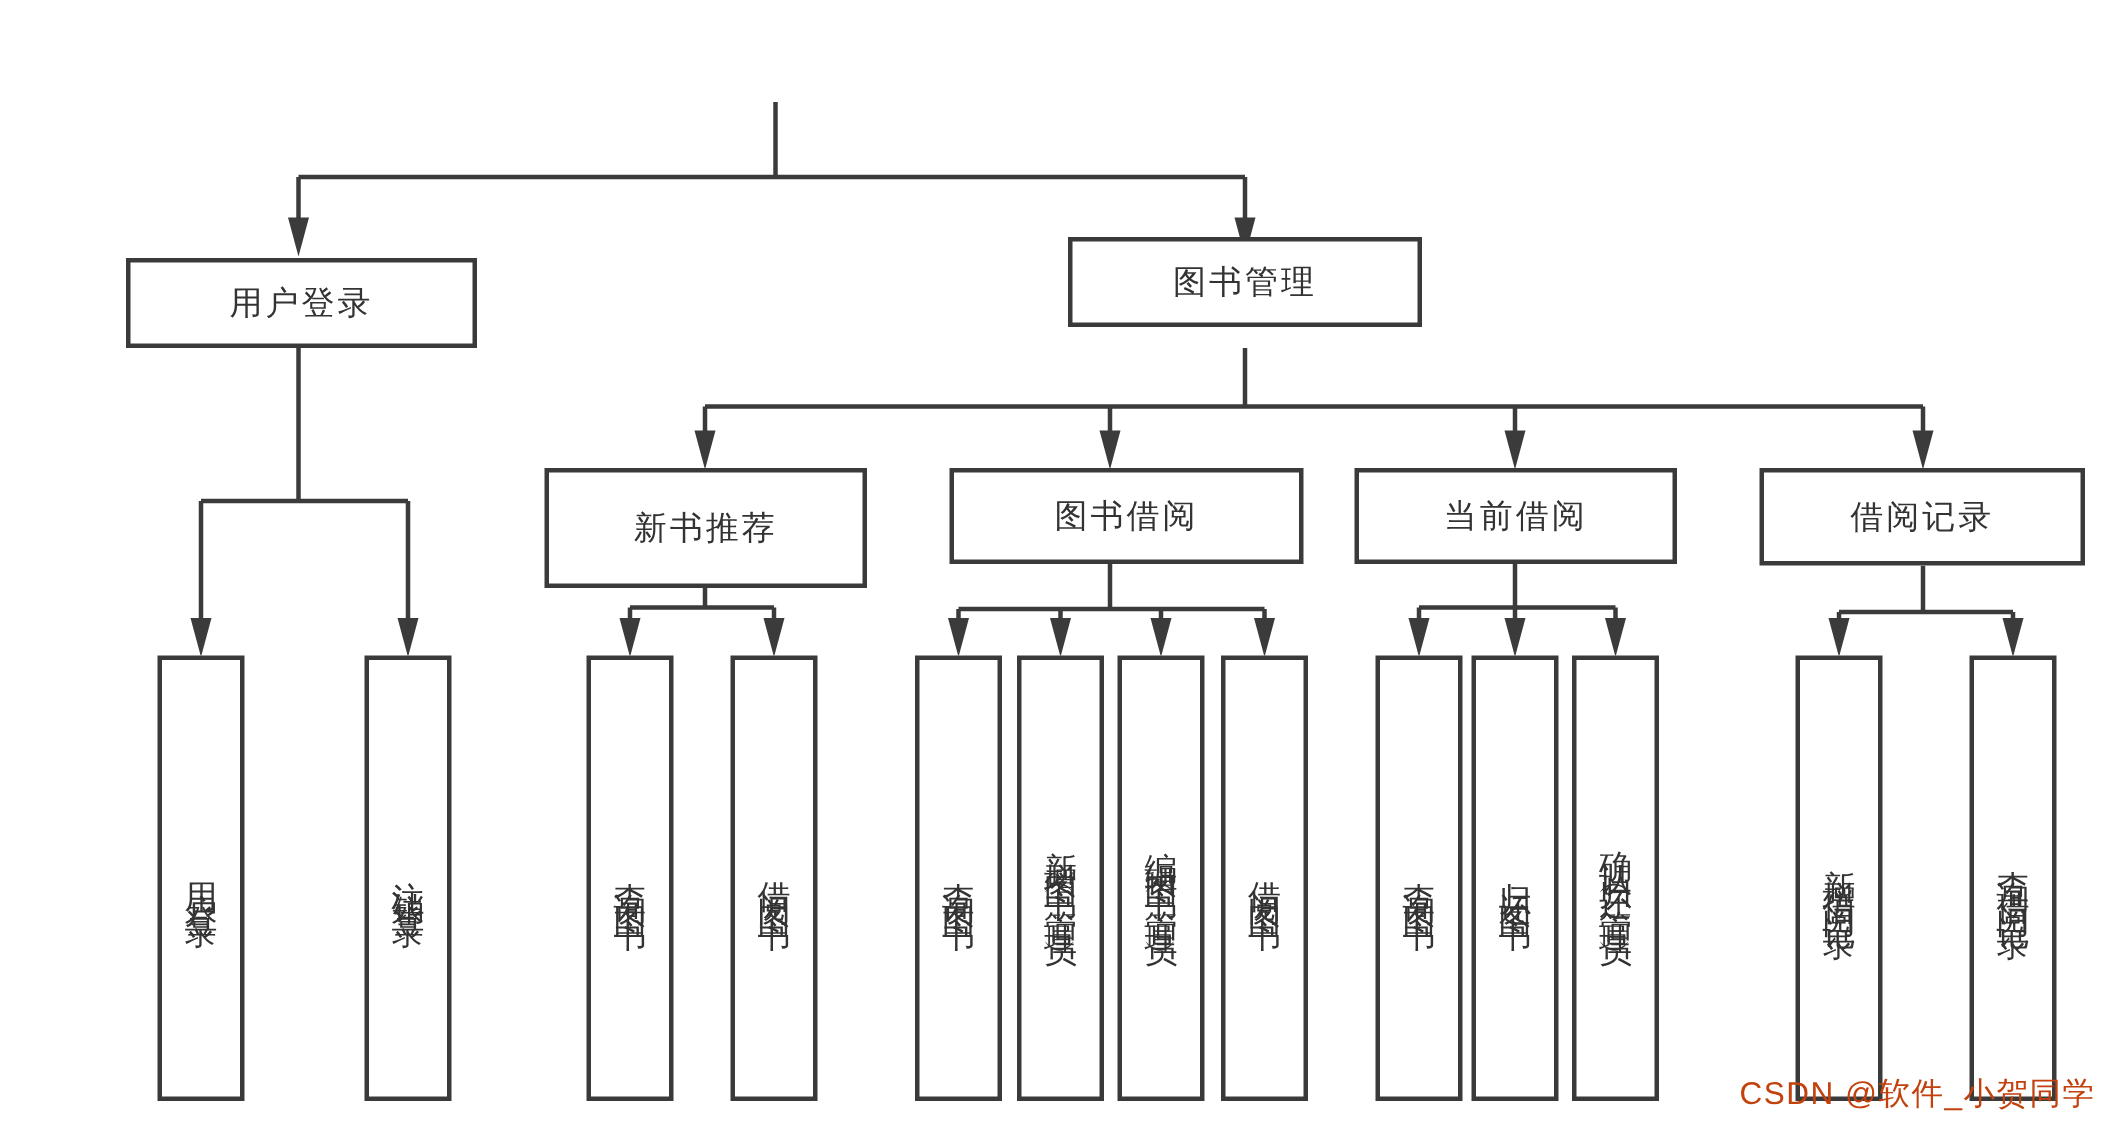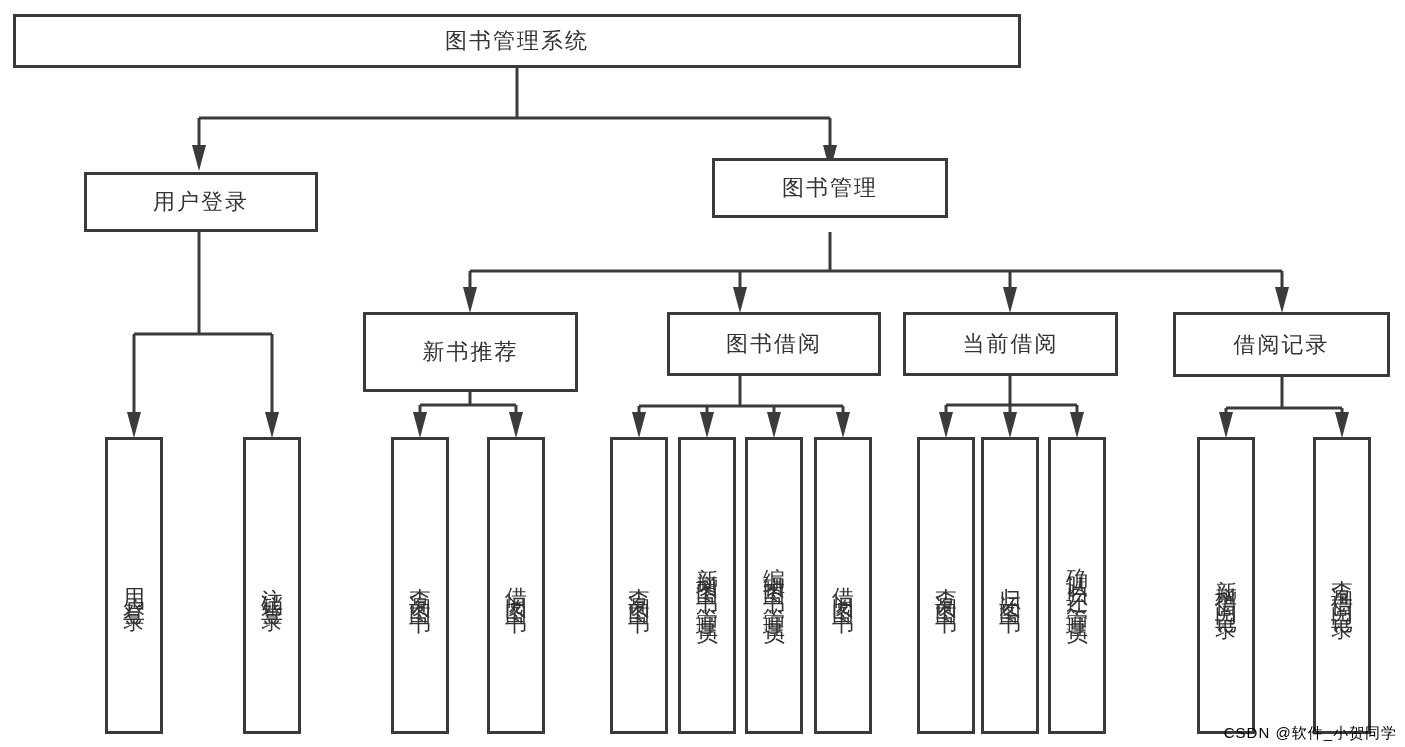--- a/index.html
+++ b/index.html
@@ -45,22 +45,22 @@
     font-size: 22px;
     letter-spacing: 8px;
     line-height: 1;
     color: #333333;
     white-space: nowrap;
   }
   .watermark {
     position: absolute;
     right: 8px;
     bottom: 4px;
-    font-size: 15px;
-    color: #000000;
+    font-size: 21px;
+    color: #c2410c;
     letter-spacing: 1px;
     z-index: 5;
   }
 </style>
 </head>
 <body>
 
 <div class="canvas">
 
   <svg class="wires" width="1405" height="747" viewBox="0 0 1405 747" aria-hidden="true">
@@ -132,35 +132,32 @@
     <g>
       <path d="M1282,377 V408"></path>
       <path d="M1226,408 H1342"></path>
       <path d="M1226,408 V420"></path>
       <path d="M1342,408 V420"></path>
       <polygon points="1219,412 1233,412 1226,438"></polygon>
       <polygon points="1335,412 1349,412 1342,438"></polygon>
     </g>
   </svg>
 
-  <div class="hbox" style="left:13px; top:14px; width:1008px; height:54px;">
-    <span>图书管理系统</span>
-  </div>
 
   <div class="hbox" style="left:84px; top:172px; width:234px; height:60px;">
     <span>用户登录</span>
   </div>
   <div class="hbox" style="left:712px; top:158px; width:236px; height:60px;">
     <span>图书管理</span>
   </div>
 
   <div class="hbox" style="left:363px; top:312px; width:215px; height:80px;">
     <span>新书推荐</span>
   </div>
-  <div class="hbox" style="left:633px; top:312px; width:214px; height:64px;margin-left:34px;">
+  <div class="hbox" style="left:633px; top:312px; width:236px; height:64px;">
     <span>图书借阅</span>
   </div>
   <div class="hbox" style="left:903px; top:312px; width:215px; height:64px;justify-content:center;">
     <span>当前借阅</span>
   </div>
   <div class="hbox" style="left:1173px; top:312px; width:217px; height:65px;">
     <span>借阅记录</span>
   </div>
 
   <div class="vbox" style="left:105px;">

